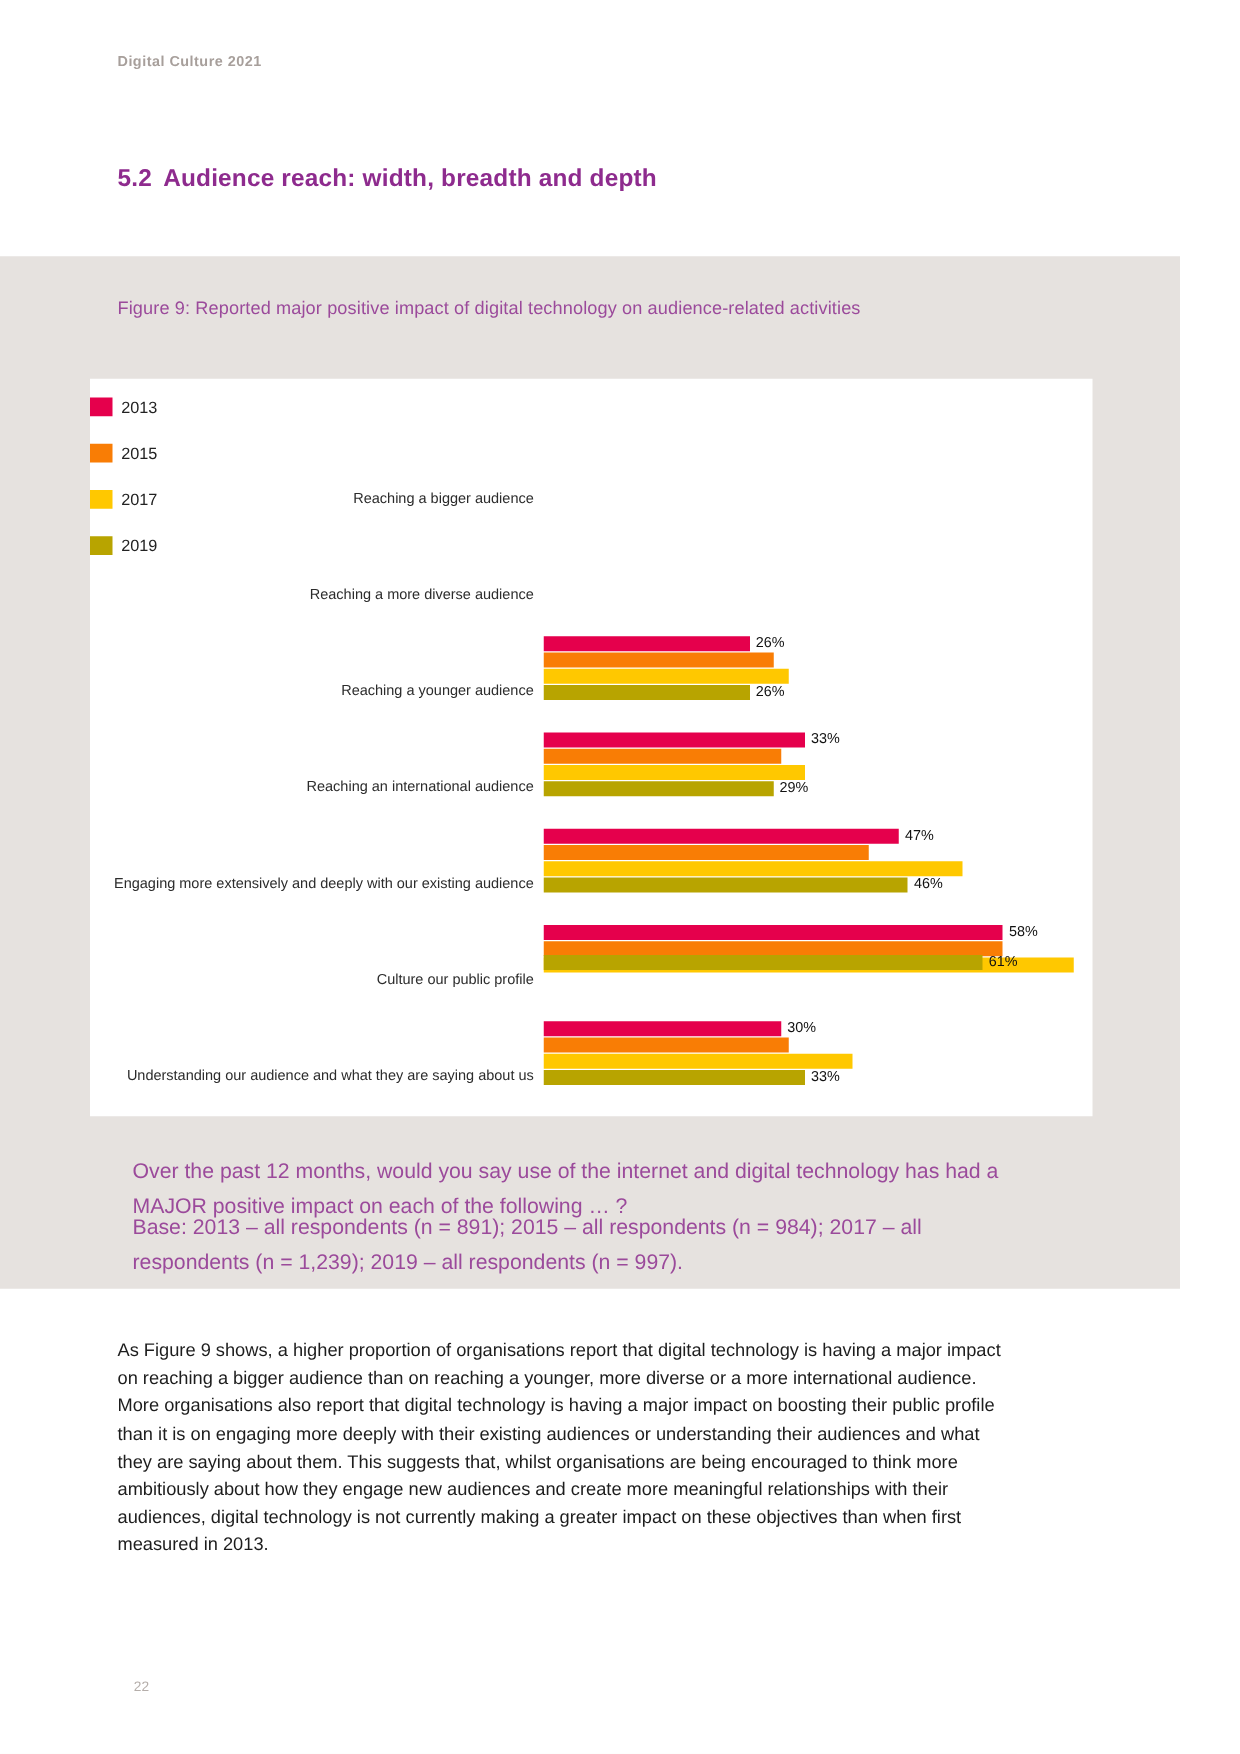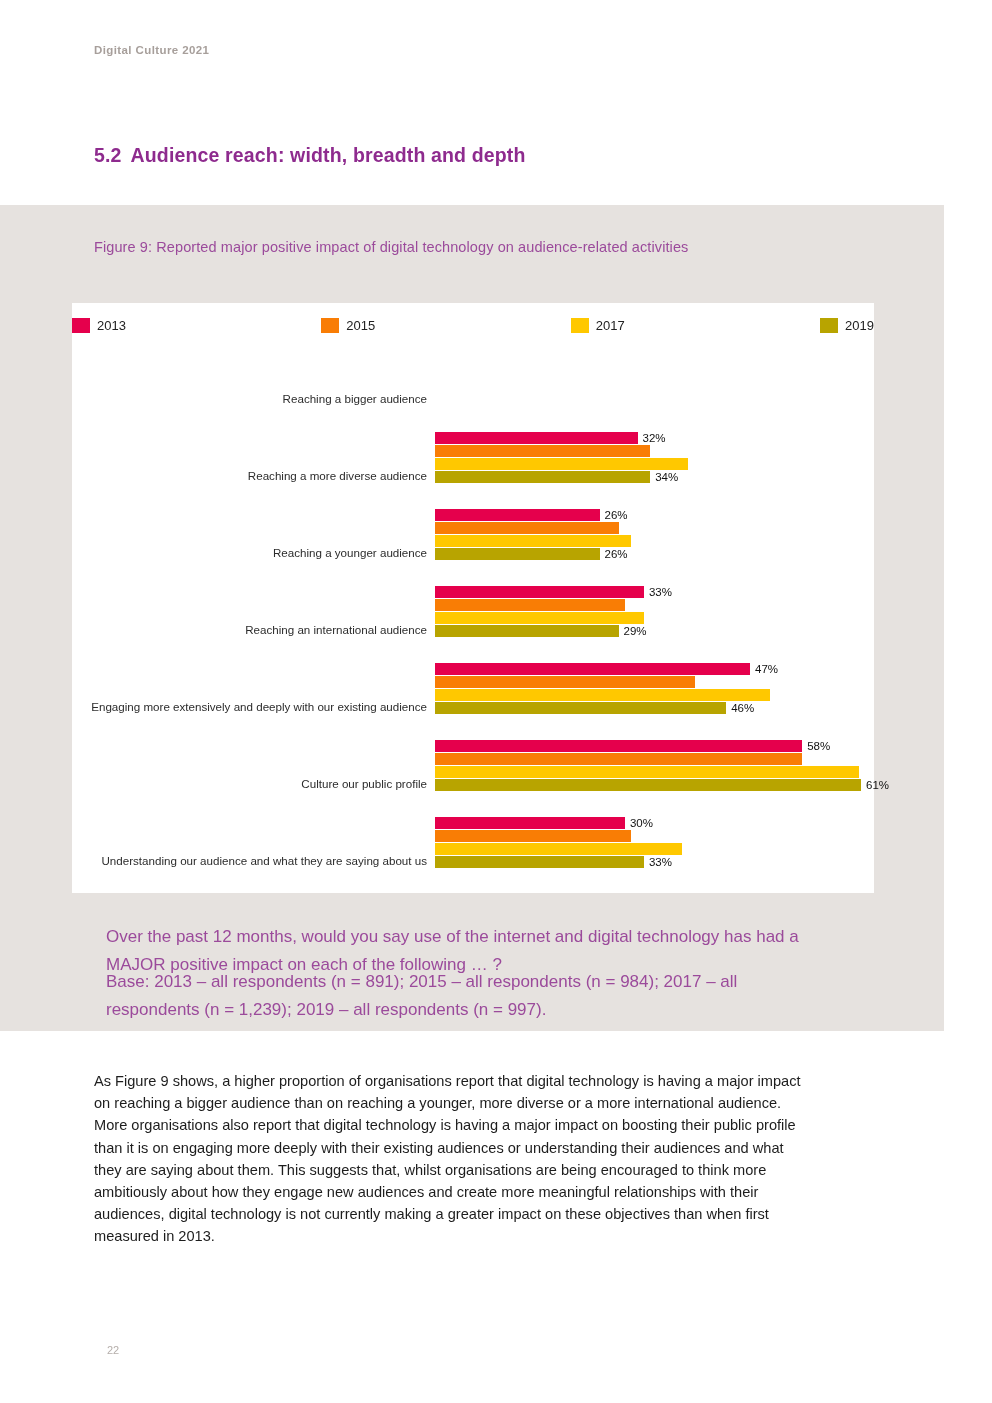--- a/index.html
+++ b/index.html
@@ -23,21 +23,21 @@
     font-size: 11.5px;
     letter-spacing: 0.4px;
     color: #a79f9b;
     font-weight: 600;
   }
 
   
   .section-heading {
     position: absolute;
     left: 94px;
-    top: 144px;
+    top: 132px;
     font-size: 19.5px;
     color: #8e2b8e;
     font-weight: 700;
     letter-spacing: 0.15px;
   }
   .section-heading .num {
     margin-right: 9px;
   }
 
   
@@ -71,22 +71,23 @@
     background: #ffffff;
   }
 
   
   .legend {
     position: absolute;
     top: 15px;
     left: 0;
     width: 100%;
     display: flex;
-    justify-content: space-between;
+    justify-content: flex-end;
     gap: 22px;
+    flex-direction: column;
   }
   .legend-item {
     display: flex;
     align-items: center;
     gap: 7px;
   }
   .legend-swatch {
     width: 18px;
     height: 15px;
     display: block;
@@ -213,36 +214,20 @@
         <span class="legend-swatch" style="background: rgb(184, 164, 0);"></span>
         <span class="legend-label">2019</span>
       </div>
     </div>
   <div class="plot" id="chart-plot">
       <div class="cat-group" style="top: 6px;">
         <div class="cat-label">Reaching a bigger audience</div>
       </div>
       <div class="cat-group" style="top: 83px;">
         <div class="cat-label">Reaching a more diverse audience</div>
-        <div class="bars">
-          <div class="bar-row" style="top: 0px; width: 202.56px;">
-            <span class="bar" style="background: rgb(229, 0, 76); width: 100%;"></span>
-            <span class="bar-value">32%</span>
-          </div>
-          <div class="bar-row" style="top: 13px; width: 215.22px;">
-            <span class="bar" style="background: rgb(249, 125, 5); width: 100%;"></span>
-          </div>
-          <div class="bar-row" style="top: 26px; width: 253.2px;">
-            <span class="bar" style="background: rgb(255, 200, 0); width: 100%;"></span>
-          </div>
-          <div class="bar-row" style="top: 39px; width: 215.22px;">
-            <span class="bar" style="background: rgb(184, 164, 0); width: 100%;"></span>
-            <span class="bar-value">34%</span>
-          </div>
-        </div>
       </div>
       <div class="cat-group" style="top: 160px;">
         <div class="cat-label">Reaching a younger audience</div>
         <div class="bars">
           <div class="bar-row" style="top: 0px; width: 164.58px;">
             <span class="bar" style="background: rgb(229, 0, 76); width: 100%;"></span>
             <span class="bar-value">26%</span>
           </div>
           <div class="bar-row" style="top: 13px; width: 183.57px;">
             <span class="bar" style="background: rgb(249, 125, 5); width: 100%;"></span>
@@ -271,21 +256,21 @@
           </div>
           <div class="bar-row" style="top: 39px; width: 183.57px;">
             <span class="bar" style="background: rgb(184, 164, 0); width: 100%;"></span>
             <span class="bar-value">29%</span>
           </div>
         </div>
       </div>
       <div class="cat-group" style="top: 314px;">
         <div class="cat-label">Engaging more extensively and deeply with our existing audience</div>
         <div class="bars">
-          <div class="bar-row" style="top: 0px; width: 315px;">
+          <div class="bar-row" style="top: 0px; width: 284px;">
             <span class="bar" style="background: rgb(229, 0, 76); width: 100%;"></span>
             <span class="bar-value">47%</span>
           </div>
           <div class="bar-row" style="top: 13px; width: 259.53px;">
             <span class="bar" style="background: rgb(249, 125, 5); width: 100%;"></span>
           </div>
           <div class="bar-row" style="top: 26px; width: 335.49px;">
             <span class="bar" style="background: rgb(255, 200, 0); width: 100%;"></span>
           </div>
           <div class="bar-row" style="top: 39px; width: 291.18px;">
@@ -300,21 +285,21 @@
           <div class="bar-row" style="top: 0px; width: 367.14px;">
             <span class="bar" style="background: rgb(229, 0, 76); width: 100%;"></span>
             <span class="bar-value">58%</span>
           </div>
           <div class="bar-row" style="top: 13px; width: 367.14px;">
             <span class="bar" style="background: rgb(249, 125, 5); width: 100%;"></span>
           </div>
           <div class="bar-row" style="top: 26px; width: 424.11px;">
             <span class="bar" style="background: rgb(255, 200, 0); width: 100%;"></span>
           </div>
-          <div class="bar-row" style="top: 39px; width: 426px;">
+          <div class="bar-row" style="top: 24px; width: 351px;">
             <span class="bar" style="background: rgb(184, 164, 0); width: 100%;"></span>
             <span class="bar-value">61%</span>
           </div>
         </div>
       </div>
       <div class="cat-group" style="top: 468px;">
         <div class="cat-label">Understanding our audience and what they are saying about us</div>
         <div class="bars">
           <div class="bar-row" style="top: 0px; width: 189.9px;">
             <span class="bar" style="background: rgb(229, 0, 76); width: 100%;"></span>

